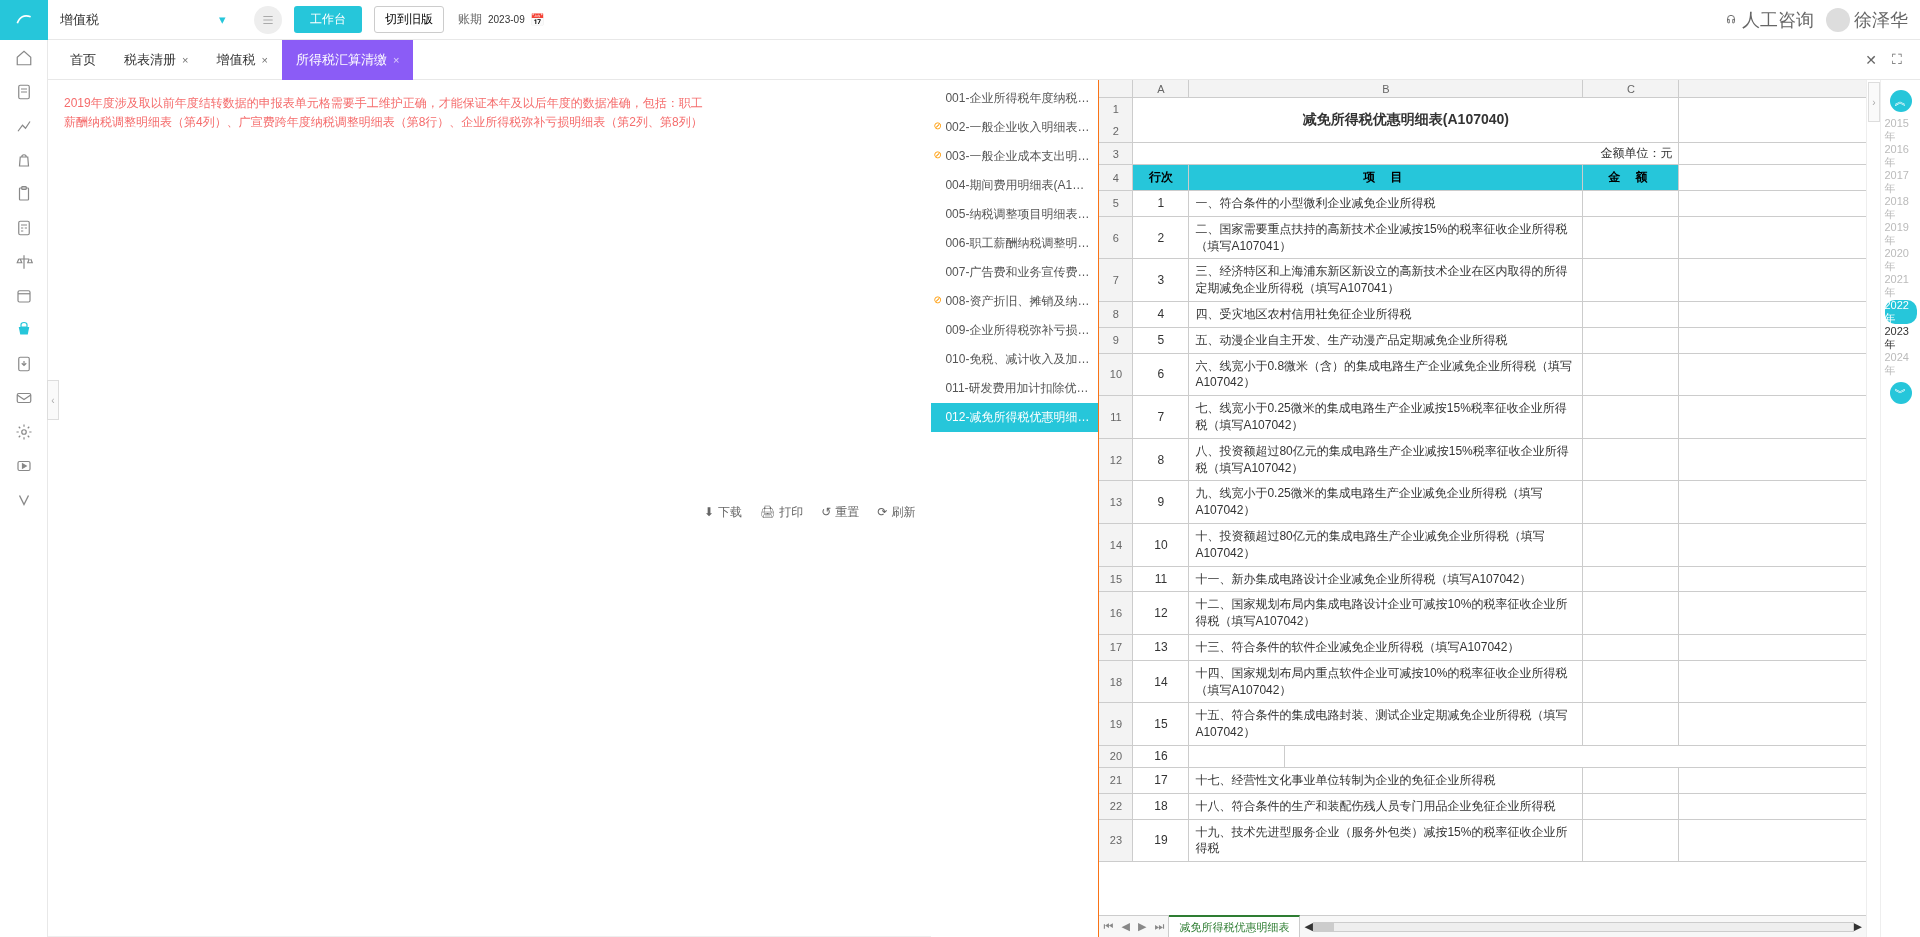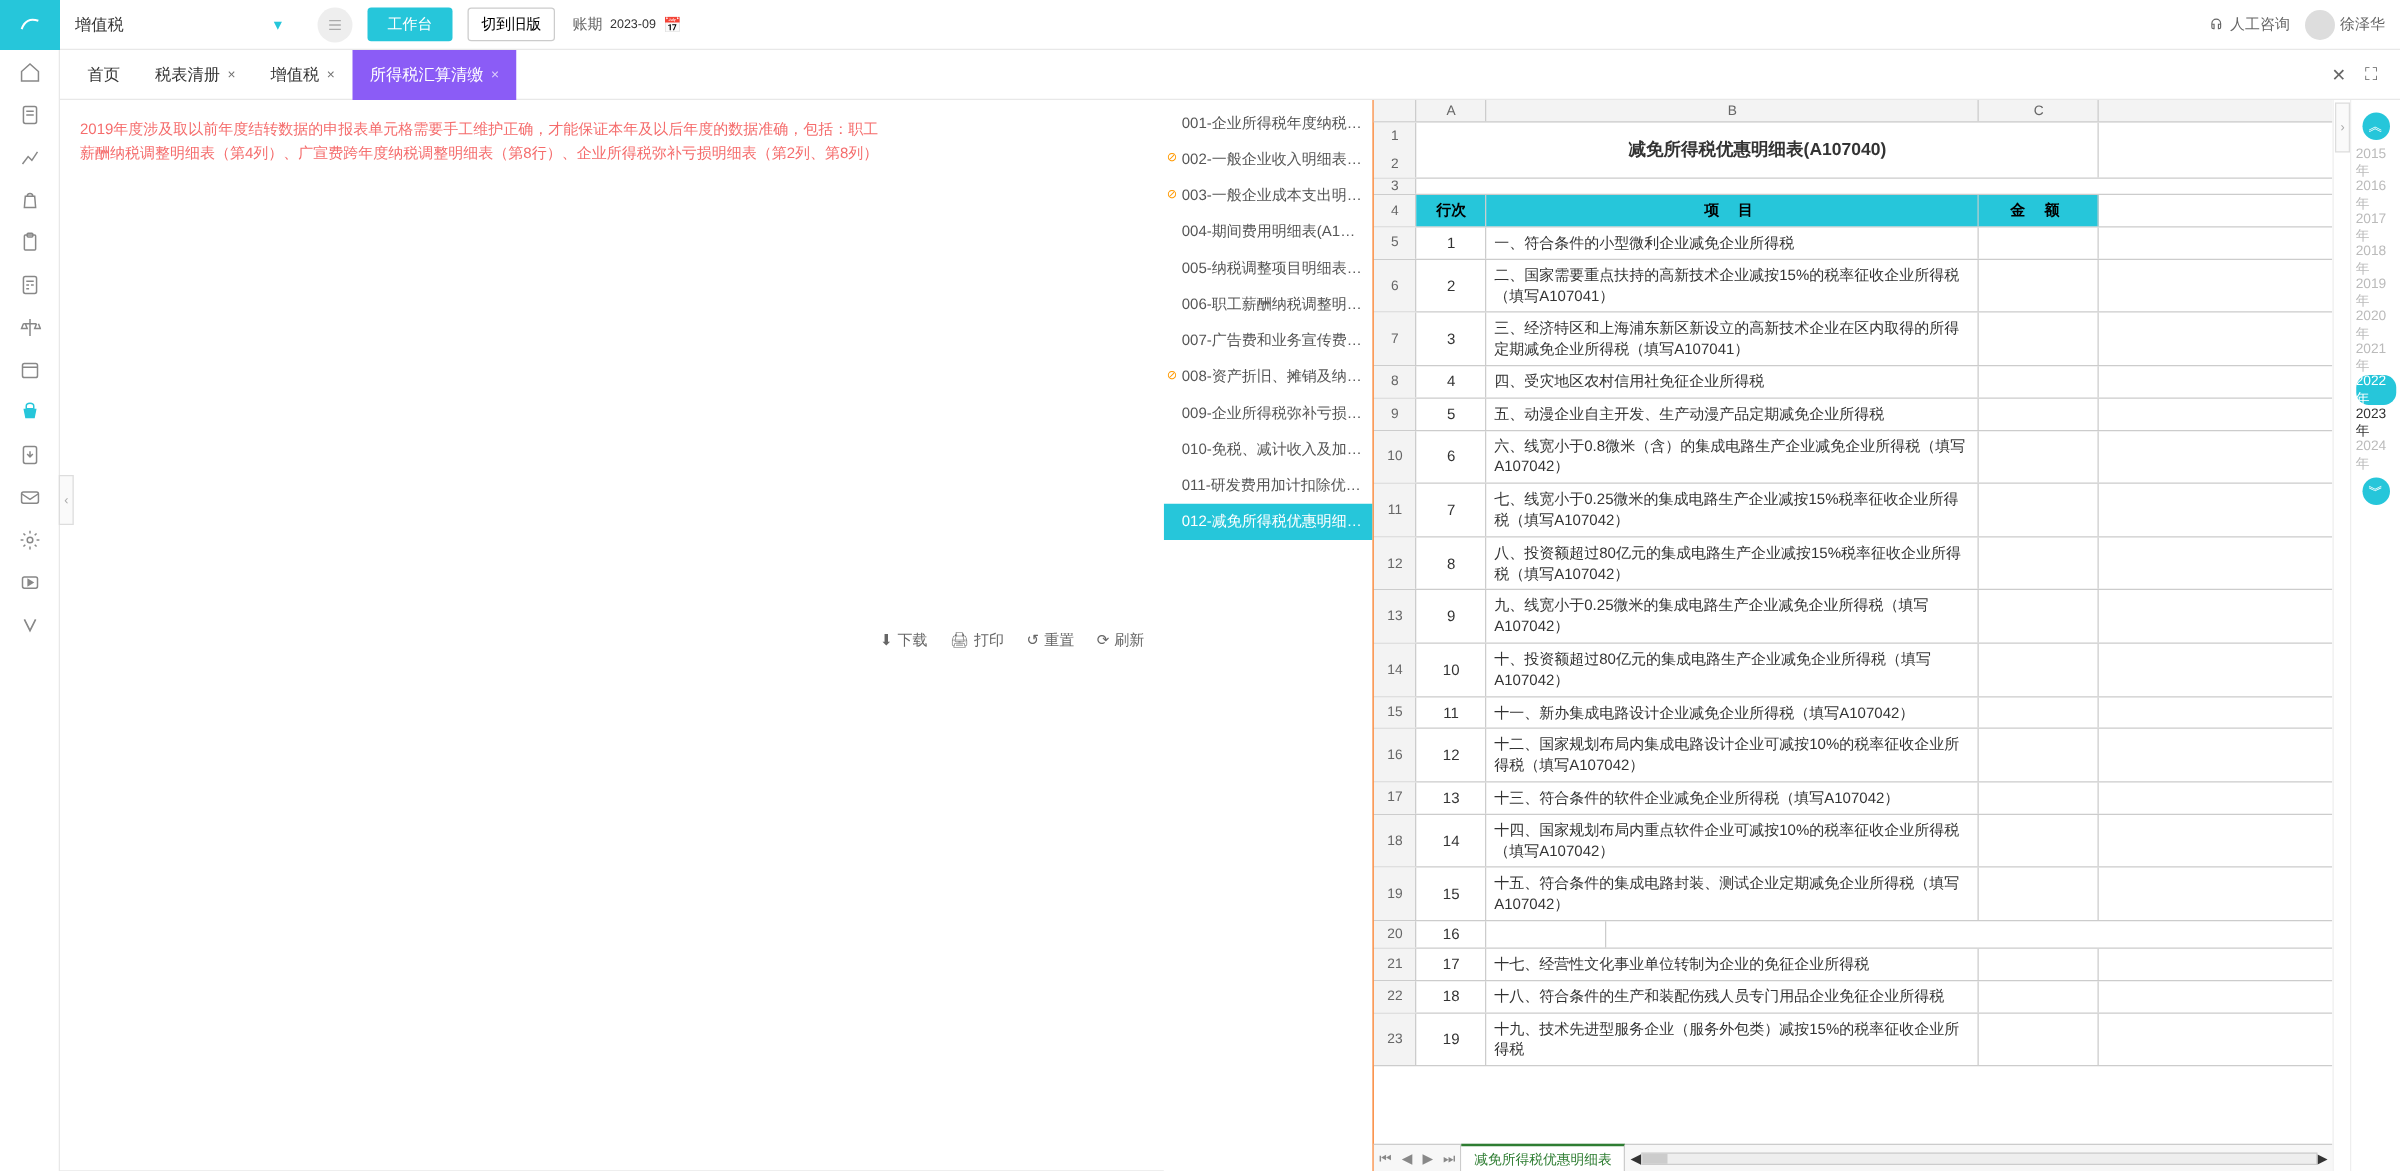--- a/index.html
+++ b/index.html
@@ -19,21 +19,21 @@
 
 .header { height: 40px; background: #fff; border-bottom: 1px solid #e8e8e8; display: flex; align-items: center; padding: 0 12px; }
 .org-select { display: flex; align-items: center; font-size: 13px; color: #333; cursor: pointer; margin-right: 8px; min-width: 180px; }
 .chev-down { margin-left: 120px; color: #26c6da; }
 .icon-btn { width: 28px; height: 28px; border-radius: 50%; background: #eee; display: flex; align-items: center; justify-content: center; margin: 0 6px; cursor: pointer; color: #aaa; }
 .btn-primary { background: #26c6da; color: #fff; border: none; padding: 5px 16px; border-radius: 3px; cursor: pointer; font-size: 12px; margin: 0 6px; }
 .btn-outline { background: #fff; border: 1px solid #ccc; padding: 4px 10px; border-radius: 3px; cursor: pointer; font-size: 12px; margin: 0 6px; }
 .period-label { margin-left: 8px; font-size: 12px; color: #666; }
 .period-val { margin-left: 6px; font-size: 10px; color: #333; }
 .cal-icon { margin-left: 6px; color: #26c6da; }
-.header-right { margin-left: auto; display: flex; align-items: center; gap: 12px; color: #666; font-size: 12px; }
+.header-right { margin-left: auto; display: flex; align-items: center; gap: 12px; color: #666; font-size: 18px; }
 .avatar { width: 24px; height: 24px; border-radius: 50%; background: #ddd; display: inline-block; }
 .hr-item { display: flex; align-items: center; gap: 4px; cursor: pointer; }
 
 
 .tabs { height: 40px; border-bottom: 1px solid #e8e8e8; display: flex; align-items: center; padding: 0 8px; }
 .tab { padding: 0 14px; height: 40px; display: flex; align-items: center; font-size: 13px; color: #333; cursor: pointer; position: relative; }
 .tab.active { background: #8b5cf6; color: #fff; }
 .tab .close { margin-left: 6px; font-size: 11px; color: inherit; opacity: .7; }
 .tabs-right { margin-left: auto; display: flex; gap: 8px; padding-right: 6px; }
 .tabs-right .sq { width: 18px; height: 18px; display:flex; align-items:center; justify-content:center; cursor:pointer; color:#666; font-size:14px;}
@@ -63,21 +63,21 @@
 .ch-a { width: 56px; } .ch-b { width: 394px; } .ch-c { width: 96px; }
 .grid { flex: 1; overflow: auto; position: relative; }
 .row { display: flex; border-bottom: 1px solid #ccc; min-height: 22px; font-size: 12px; }
 .rh { width: 34px; background: #f3f3f3; border-right: 1px solid #ccc; display:flex; align-items:center; justify-content:center; color:#666; font-size:11px; }
 .c-a { width: 56px; border-right: 1px solid #ccc; display:flex; align-items:center; justify-content:center; }
 .c-b { width: 394px; border-right: 1px solid #ccc; display:flex; align-items:center; padding: 4px 6px; }
 .c-c { width: 96px; border-right: 1px solid #ccc; display:flex; align-items:center; justify-content:center; }
 .merged-title { width: 546px; display:flex; align-items:center; justify-content:center; font-size:14px; font-weight:bold; padding: 6px 0; border-right:1px solid #ccc;}
 .unit-row { width: 546px; display:flex; align-items:center; justify-content:flex-end; padding: 2px 6px; font-size:12px; border-right:1px solid #ccc;}
 .hdr-row .c-a,.hdr-row .c-b,.hdr-row .c-c { background: #26c6da; color: #000; font-weight: bold; justify-content:center; }
-.hdr-row .c-b { justify-content: center; letter-spacing: 6px; font-family: Liberation Serif, serif; }
+.hdr-row .c-b { justify-content: center; letter-spacing: 6px; }
 .hdr-row .c-c { letter-spacing: 6px; }
 .multi { line-height: 1.4; }
 
 .sheet-tabs { height: 22px; border-top: 1px solid #ccc; display: flex; align-items: stretch; font-size: 11px; background:#f7f7f7; }
 .st-nav { width: 70px; display:flex; align-items:center; justify-content:space-around; border-right:1px solid #ccc; color:#888;}
 .st-nav span{cursor:pointer}
 .st-tab { padding: 0 10px; display:flex; align-items:center; border-right:1px solid #ccc; background:#fff; color:#2e7d32; cursor:pointer; border-top:2px solid #2e7d32; margin-top:-1px;}
 .hscroll { flex:1; display:flex; align-items:center; padding:0 4px;}
 .hscroll-track{flex:1; height:10px; background:#eee; border:1px solid #ccc; position:relative;}
 .hscroll-thumb{position:absolute; left:0; top:0; height:100%; width:20px; background:#ccc;}
@@ -266,20 +266,21 @@
             <div class="grid" id="grid-host">
                 <div style="display: flex; border-bottom: 1px solid rgb(204, 204, 204);">
                   <div style="display: flex; flex-direction: column;">
                     <div class="rh" style="height: 22px;">1</div>
                     <div class="rh" style="height: 22px;">2</div>
                   </div>
                   <div class="merged-title" style="min-height: 44px;">减免所得税优惠明细表(A107040)</div>
                 </div>
                 <div style="display: flex; border-bottom: 1px solid rgb(204, 204, 204);">
                   <div class="rh">3</div>
+                  <div class="unit-row">金额单位：元</div>
                 </div>
                 <div class="row hdr-row">
                   <div class="rh">4</div>
                   <div class="c-a">行次</div>
                   <div class="c-b">项  目</div>
                   <div class="c-c">金  额</div>
                 </div>
                 <div class="row">
                   <div class="rh">5</div>
                   <div class="c-a">1</div>

